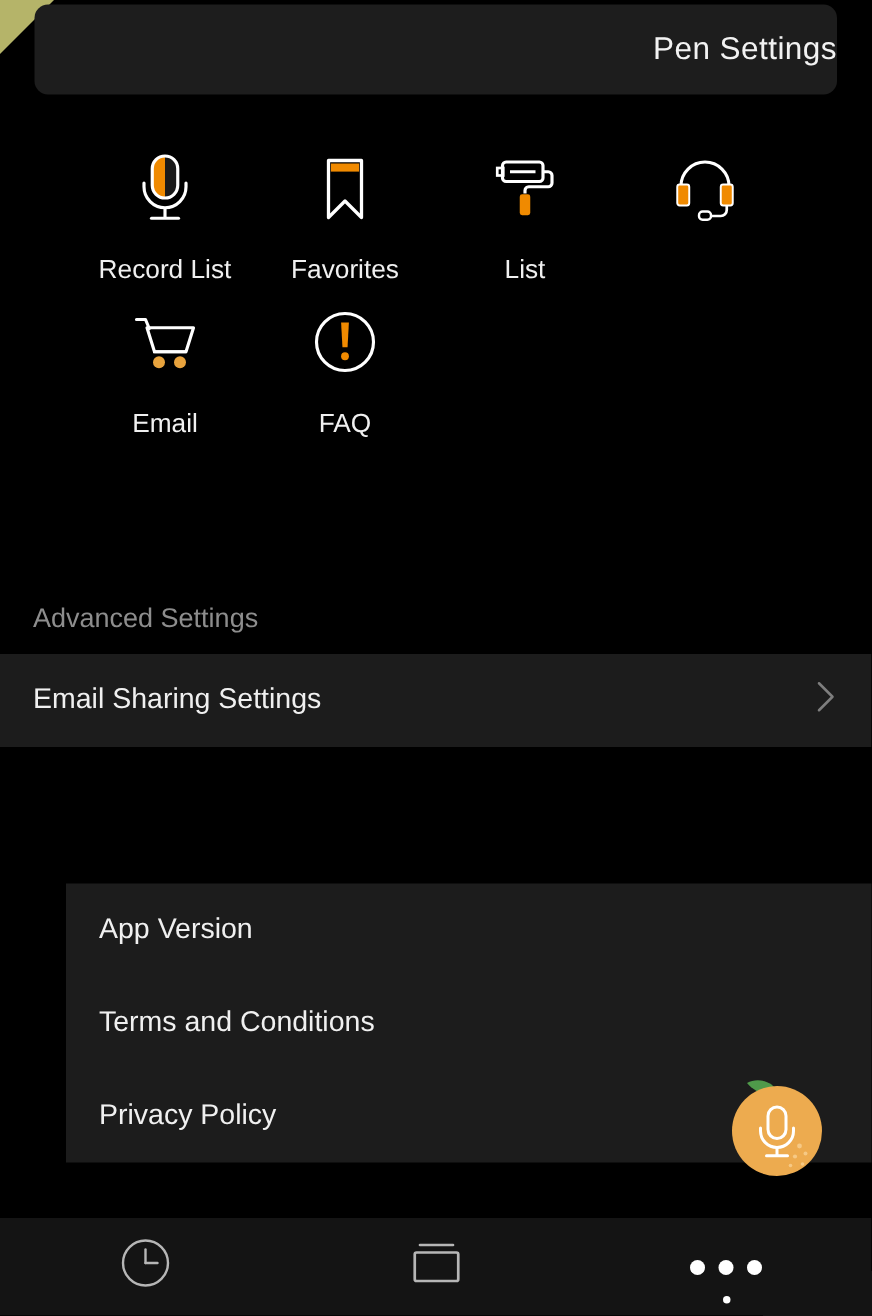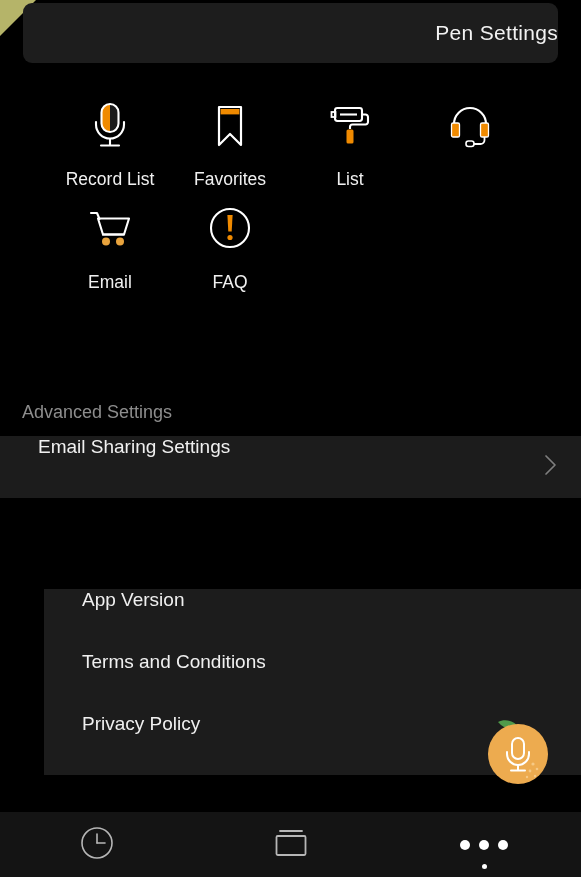--- a/index.html
+++ b/index.html
@@ -92,22 +92,22 @@
     left: 0;
     width: 581px;
     background: #1c1c1c;
   }
   .group-a { top: 436px; }
   .group-b { top: 589px; margin-left: 44px; }
   .row {
     position: relative;
     height: 62px;
     display: flex;
-    align-items: flex-start;
-    padding: 0 38px;
+    align-items: center;
+    padding: 0 22px;
     cursor: pointer;
   }
   .row-label {
     color: #f0f0f0;
     font-size: 19px;
   }
   .chev {
     position: absolute;
     right: 24px;
     top: 50%;

